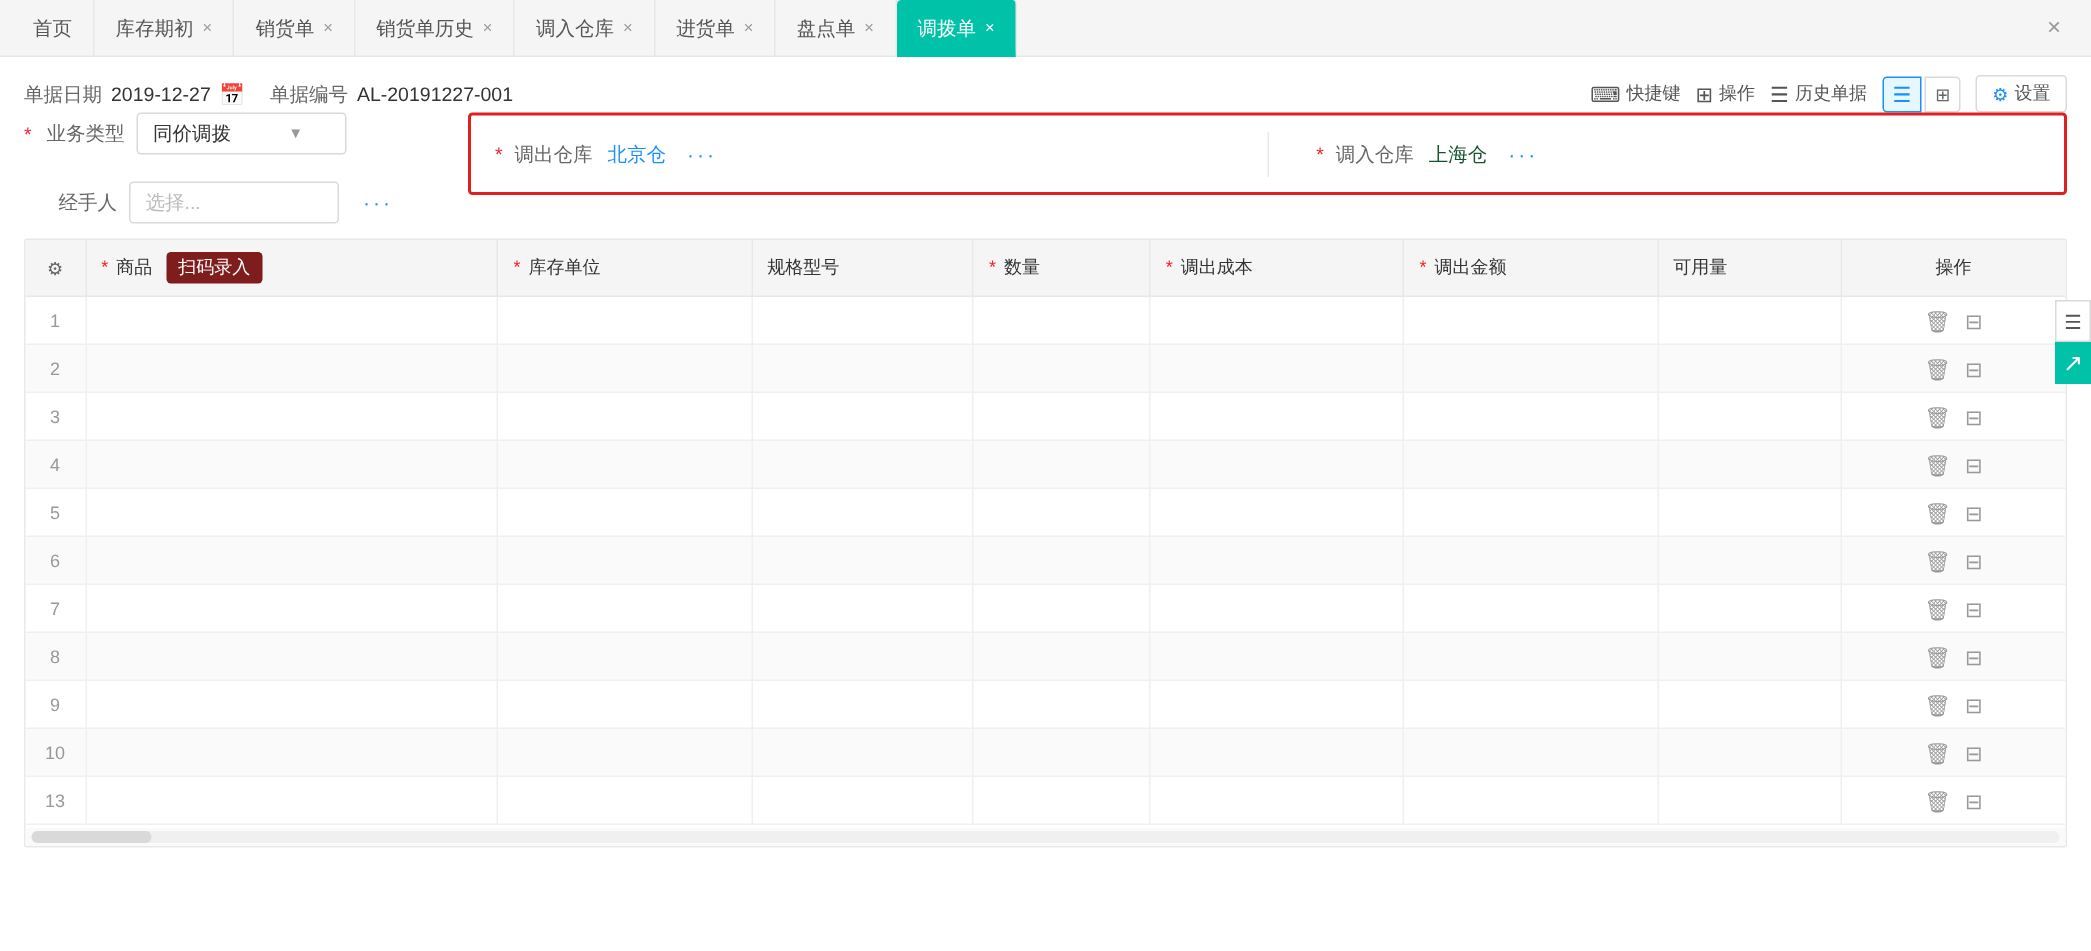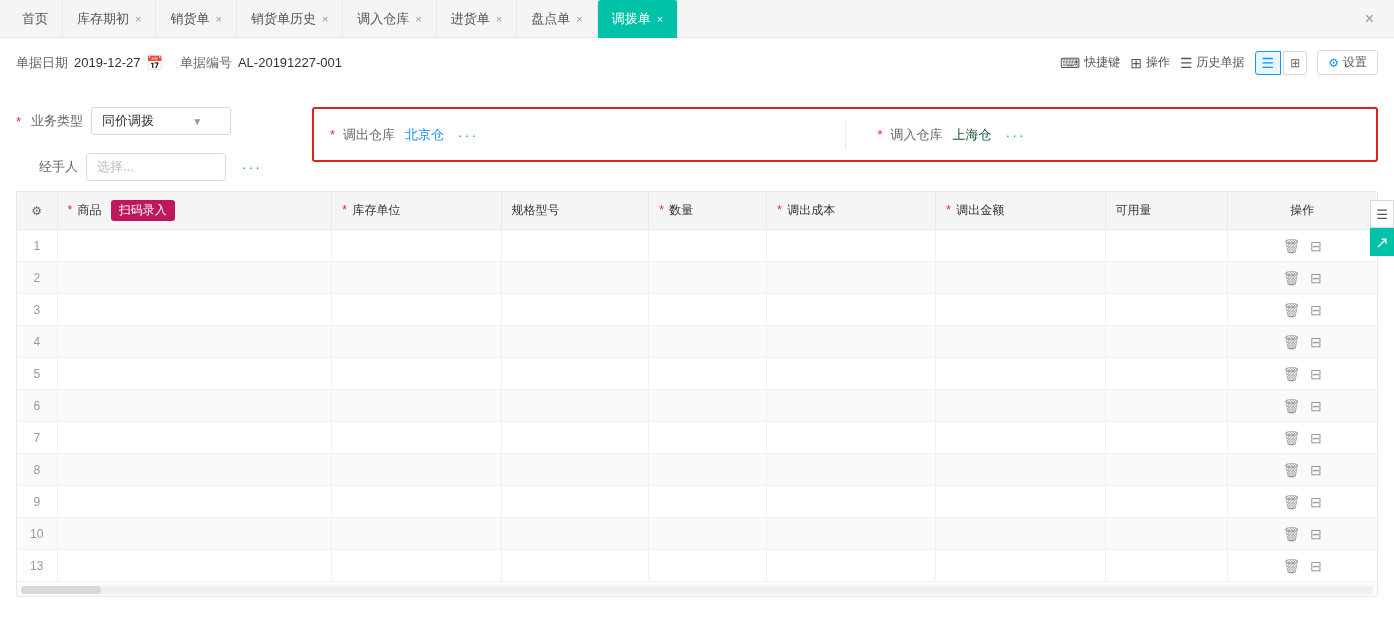--- a/index.html
+++ b/index.html
@@ -19,21 +19,21 @@
     .tab-item .close-btn { margin-left: 6px; color: #999; font-size: 11px; cursor: pointer; }
     .tab-item.active { background: #fff; color: #00c2a8; border-top: 2px solid #00c2a8; font-weight: 500; }
     .tab-item.active .close-btn { color: #00c2a8; }
     .window-close { margin-left: auto; padding: 0 12px; font-size: 16px; color: #999; cursor: pointer; }
 
     
     .main-content { padding: 12px 16px; background: #fff; }
 
     
     .header-row {
-      display: flex; align-items: center; margin-bottom: 32px; flex-wrap: wrap; gap: 8px;
+      display: flex; align-items: center; margin-bottom: 0; flex-wrap: wrap; gap: 8px;
     }
     .header-left { display: flex; align-items: center; gap: 16px; }
     .header-right { margin-left: auto; display: flex; align-items: center; gap: 10px; }
     .field-label { color: #666; }
     .field-value { color: #333; font-weight: 400; }
     .date-field { display: flex; align-items: center; gap: 6px; }
     .calendar-icon { color: #1890ff; cursor: pointer; font-size: 14px; }
     .doc-number { display: flex; align-items: center; gap: 6px; }
     .toolbar-btn { display: flex; align-items: center; gap: 4px; color: #555; cursor: pointer; font-size: 12px; }
     .toolbar-icon { font-size: 14px; }
@@ -77,21 +77,21 @@
     tbody tr:nth-child(odd) { background: #fff; }
     tbody tr:nth-child(even) { background: #fafafa; }
     tbody tr.subtotal-row { background: #fffbe6; }
     tbody td {
       padding: 6px 10px; border-right: 1px solid #f0f0f0; height: 32px;
       color: #333; white-space: nowrap;
     }
     tbody td:last-child { border-right: none; }
     .row-num { color: #999; text-align: center; width: 30px; }
     .scan-btn {
-      background: #be185d; color: #fff; border: none; border-radius: 3px;
+      background: #7f1d1d; color: #fff; border: none; border-radius: 3px;
       padding: 2px 8px; cursor: pointer; font-size: 12px; margin-left: 6px;
     }
     .col-actions { text-align: center; min-width: 70px; }
     .action-icon { color: #999; cursor: pointer; margin: 0 3px; font-size: 14px; }
     .gear-col { width: 40px; text-align: center; }
     .gear-col-icon { color: #666; cursor: pointer; }
 
     
     .subtotal-label { color: #666; }
     .subtotal-value { color: #333; }

